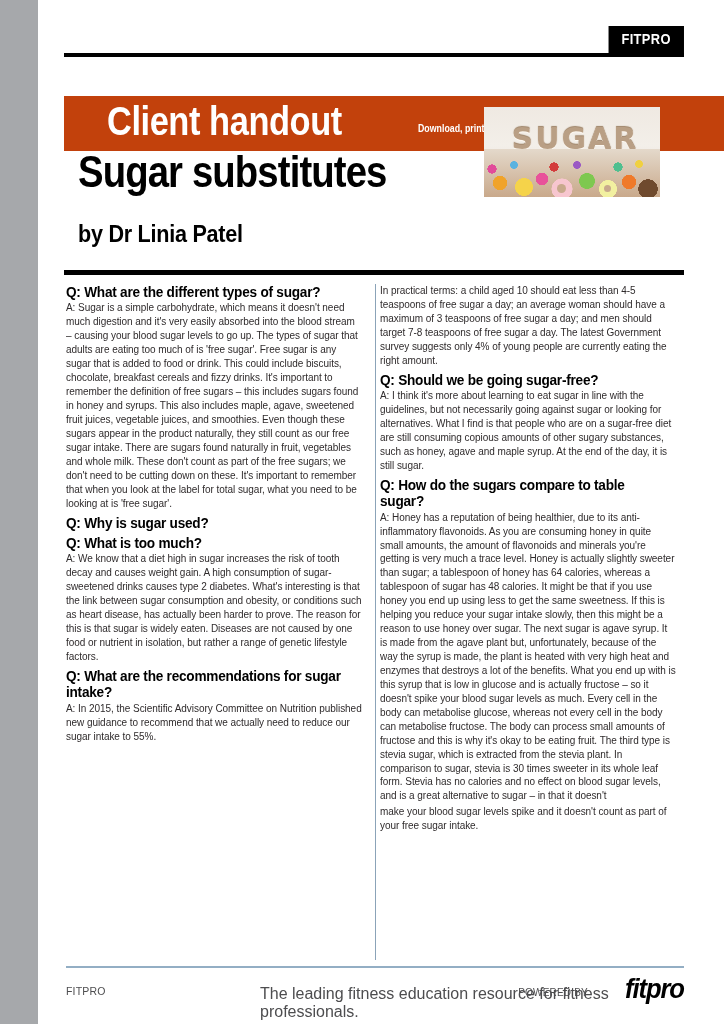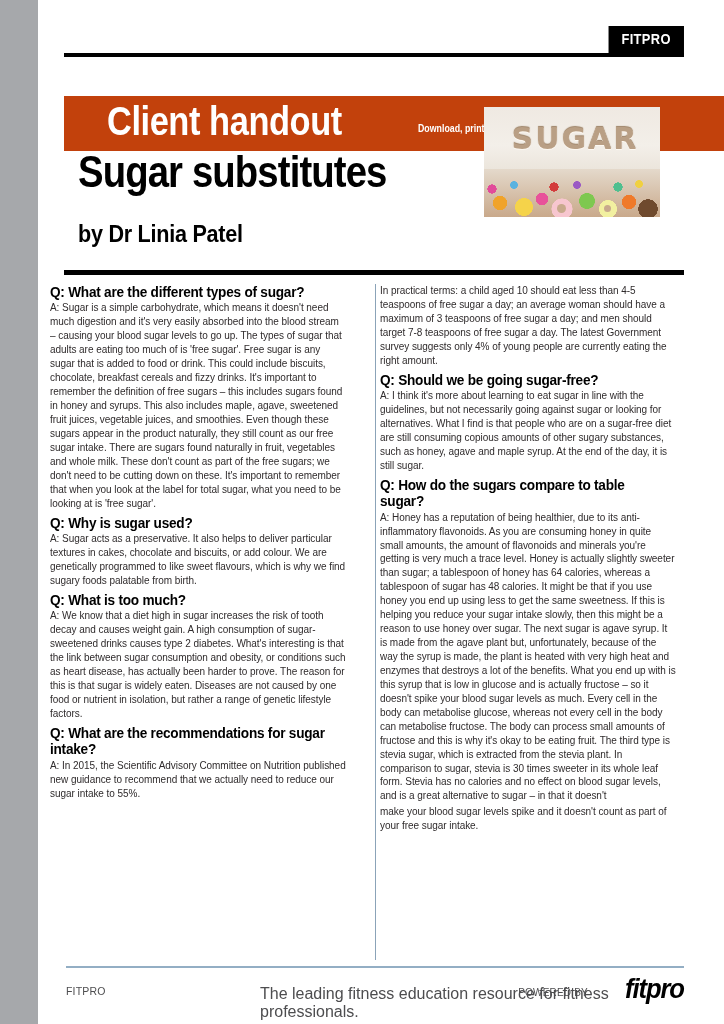--- a/index.html
+++ b/index.html
@@ -129,21 +129,21 @@
     transform-origin: left top;
     white-space: nowrap;
   }
 
   
   .hero {
     position: absolute;
     left: 446px;
     top: 107px;
     width: 176px;
-    height: 110px;
+    height: 90px;
     overflow: hidden;
     background: #efe6dd;
   }
   .hero .sugarbed {
     position: absolute;
     left: 0; top: 0;
     width: 176px; height: 70px;
     background:
       radial-gradient(ellipse 30px 12px at 22px 26px, rgba(120,85,55,0.00) 55%, rgba(255,255,255,0) 60%),
       linear-gradient(180deg,#efe9e2 0%, #f3efe9 55%, #e9e2d8 100%);
@@ -203,21 +203,21 @@
     background: #000000;
   }
 
   
   .col {
     position: absolute;
     top: 284px;
     width: 296px;
     color: #231f20;
   }
-  .col-left  { left: 12px; }
+  .col-left  { left: 28px; }
   .col-right { left: 342px; }
   .col-divider {
     position: absolute;
     left: 337px;
     top: 284px;
     width: 1px;
     height: 676px;
     background: #8ba3b8;
   }
 
@@ -322,21 +322,20 @@
     </div>
 
     <div class="header-rule"></div>
 
     <div class="col-divider"></div>
 
     <div class="col col-left">
         <p class="q">Q: What are the different types of sugar?</p>
         <p class="a">A: Sugar is a simple carbohydrate, which means it doesn't need much digestion and it's very easily absorbed into the blood stream – causing your blood sugar levels to go up. The types of sugar that adults are eating too much of is 'free sugar'. Free sugar is any sugar that is added to food or drink. This could include biscuits, chocolate, breakfast cereals and fizzy drinks. It's important to remember the definition of free sugars – this includes sugars found in honey and syrups. This also includes maple, agave, sweetened fruit juices, vegetable juices, and smoothies. Even though these sugars appear in the product naturally, they still count as our free sugar intake. There are sugars found naturally in fruit, vegetables and whole milk. These don't count as part of the free sugars; we don't need to be cutting down on these. It's important to remember that when you look at the label for total sugar, what you need to be looking at is 'free sugar'.</p>
         <p class="q">Q: Why is sugar used?</p>
-        <p class="a">A: Sugar acts as a preservative. It also helps to deliver particular textures in cakes, chocolate and biscuits, or add colour. We are genetically programmed to like sweet flavours, which is why we find sugary foods palatable from birth.</p>
         <p class="q">Q: What is too much?</p>
         <p class="a">A: We know that a diet high in sugar increases the risk of tooth decay and causes weight gain. A high consumption of sugar-sweetened drinks causes type 2 diabetes. What's interesting is that the link between sugar consumption and obesity, or conditions such as heart disease, has actually been harder to prove. The reason for this is that sugar is widely eaten. Diseases are not caused by one food or nutrient in isolation, but rather a range of genetic lifestyle factors.</p>
         <p class="q">Q: What are the recommendations for sugar intake?</p>
         <p class="a">A: In 2015, the Scientific Advisory Committee on Nutrition published new guidance to recommend that we actually need to reduce our sugar intake to 55%.</p>
       </div>
     <div class="col col-right">
         <p class="a">In practical terms: a child aged 10 should eat less than 4-5 teaspoons of free sugar a day; an average woman should have a maximum of 3 teaspoons of free sugar a day; and men should target 7-8 teaspoons of free sugar a day. The latest Government survey suggests only 4% of young people are currently eating the right amount.</p>
         <p class="q">Q: Should we be going sugar-free?</p>
         <p class="a">A: I think it's more about learning to eat sugar in line with the guidelines, but not necessarily going against sugar or looking for alternatives. What I find is that people who are on a sugar-free diet are still consuming copious amounts of other sugary substances, such as honey, agave and maple syrup. At the end of the day, it is still sugar.</p>
         <p class="q">Q: How do the sugars compare to table sugar?</p>

